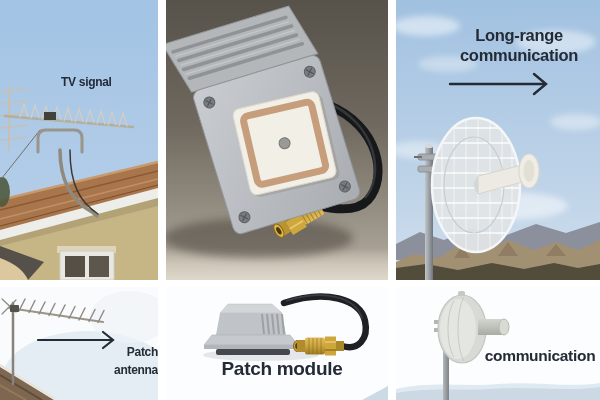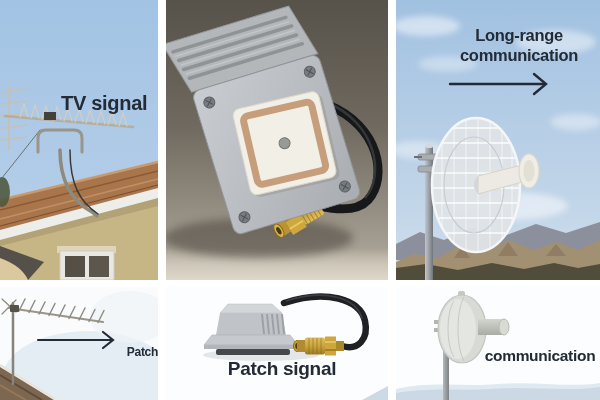--- a/index.html
+++ b/index.html
@@ -5,21 +5,21 @@
   html,body { margin:0; padding:0; background:#e9e9e9; }
   .canvas {
     width:600px; height:400px; margin:0 auto; background:var(--page-bg,#ffffff);
     display:grid; grid-template-columns:158px 222px 204px; grid-template-rows:280px 113px;
     column-gap:8px; row-gap:7px; position:relative; overflow:hidden;
     font-family:"Liberation Sans", sans-serif;
   }
   figure.panel { margin:0; position:relative; overflow:hidden; background:#fff; }
   svg.scene { display:block; width:100%; height:100%; }
   .lbl { position:absolute; color:var(--label-color,#232b36); font-weight:bold; letter-spacing:-0.3px; line-height:1.1; }
-  .tv-lbl   { left:61px; top:92px; font-size:20px; }
+  .tv-lbl   { left:61px; top:76px; font-size:12px; }
   .lr-lbl   { left:0; right:0; top:26px; text-align:center; font-size:16.5px; line-height:19.5px;padding-left:42px; }
   .pa-lbl   { left:16px; right:0; top:56px; text-align:right; font-size:12px; line-height:18px; }
   .gm-title { left:5px; right:-5px; top:72px; text-align:center; font-size:19px; }
   .gm-sub   { left:5px; right:-5px; top:94px; text-align:center; font-size:13px; }
   .pb-lbl   { left:88px; width:112px; top:60px; text-align:center; font-size:15.5px; line-height:18.5px; }
 </style>
 </head>
 <body>
 
 <div class="canvas">
@@ -291,20 +291,21 @@
         <line x1="2" y1="27" x2="16" y2="13" stroke="#8d897e" stroke-width="1.2"></line>
         <rect x="10" y="18" width="9" height="7" rx="1" fill="#55514b" stroke="none"></rect>
       </g>
       <g stroke="#232b37" stroke-width="2.2" stroke-linecap="round" fill="none">
         <line x1="38" y1="53" x2="112" y2="53"></line>
         <path d="M103,45 L113,53 L103,61"></path>
       </g>
     </svg>
     <figcaption class="lbl pa-lbl">
       <div>Patch</div>
+      <div>antenna</div>
     </figcaption>
   </figure>
 
   <figure class="panel">
     <svg class="scene" viewBox="0 0 222 113">
       <defs>
         <linearGradient id="goldG2" x1="0" y1="0" x2="0" y2="1">
           <stop offset="0" stop-color="#e2be5c"></stop>
             <stop offset="0.5" stop-color="#c9a43e"></stop>
             <stop offset="1" stop-color="#a07c22"></stop>
@@ -341,21 +342,21 @@
           <line x1="151" y1="51" x2="151" y2="67"></line>
             <line x1="155" y1="51" x2="155" y2="67"></line>
         </g>
         <rect x="159" y="49.5" width="11" height="19" fill="#cda63e"></rect>
         <line x1="159" y1="55" x2="170" y2="55" stroke="#e8c96a" stroke-width="1.6"></line>
         <line x1="159" y1="63" x2="170" y2="63" stroke="#a5821f" stroke-width="2"></line>
         <rect x="170" y="54" width="8" height="10" fill="#ab8828"></rect>
       </g>
       <polygon points="196,113 222,99 222,113" fill="#ccdae6"></polygon>
     </svg>
-    <figcaption class="lbl gm-title">Patch signal</figcaption>
+    <figcaption class="lbl gm-title">Patch module</figcaption>
   </figure>
 
   <figure class="panel">
     <svg class="scene" viewBox="0 0 204 113">
       <defs>
         <linearGradient id="pole6" x1="0" y1="0" x2="1" y2="0">
           <stop offset="0" stop-color="#b5b9bc"></stop>
             <stop offset="0.5" stop-color="#989da0"></stop>
             <stop offset="1" stop-color="#7e8285"></stop>
         </linearGradient>

